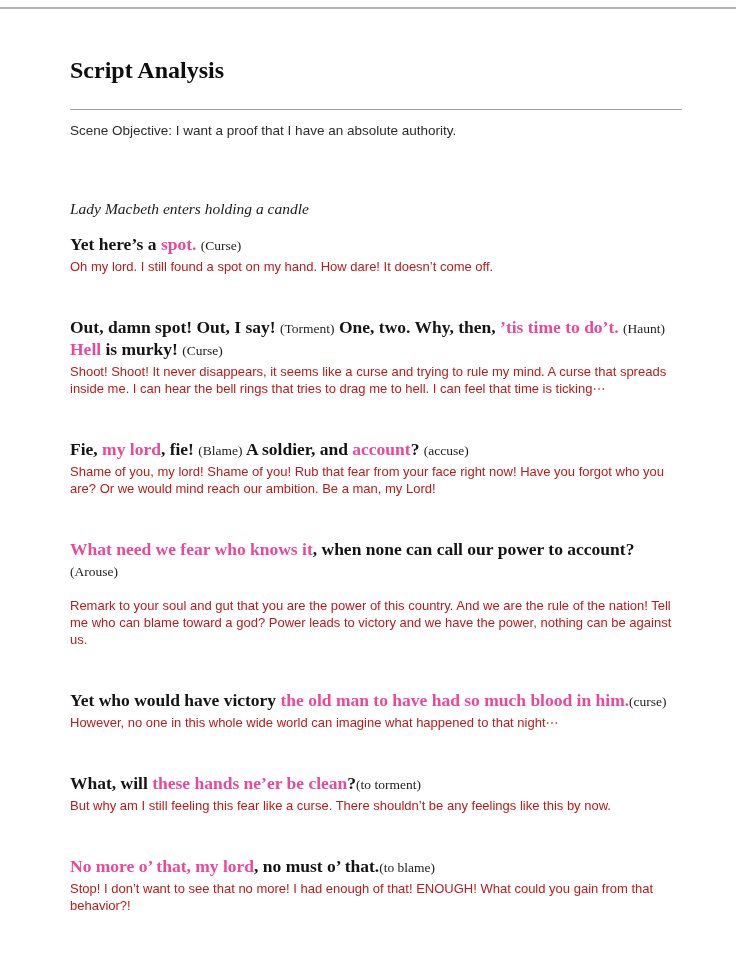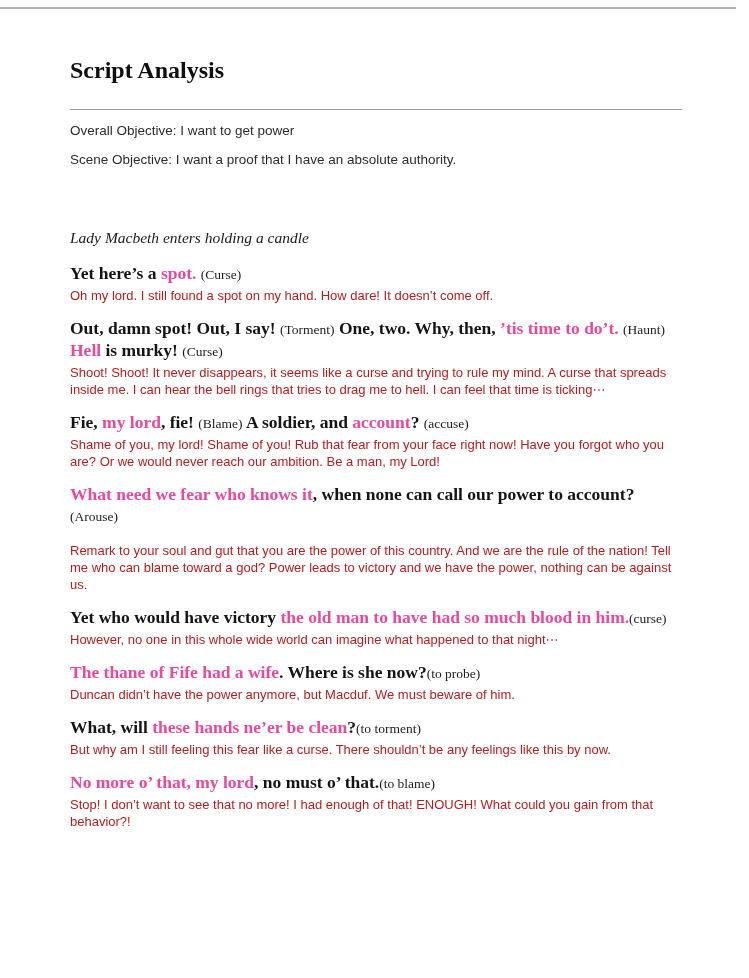--- a/index.html
+++ b/index.html
@@ -49,21 +49,21 @@
     line-height: 17px;
   }
   .stage {
     font-family: "Liberation Serif", serif;
     font-style: italic;
     font-size: 15.5px;
     color: #1a1a1a;
     margin: 61px 0 0 0;
     line-height: 18px;
   }
-  .block { margin-top: 14px; }
+  .block { margin-top: 42px; }
   .block:first-child { margin-top: 16px; }
   .section-heading {
     font-family: "Liberation Serif", serif;
     font-size: 17.5px;
     font-weight: 700;
     line-height: 21px;
     margin: 0;
     color: #141414;
   }
   .run-strong { color: #141414; }
@@ -82,53 +82,48 @@
   .analysis.gapped { margin-top: 15px; }
 </style>
 </head>
 <body>
 
 <div class="top-strip"></div>
 
 <main class="doc">
   <h2 class="doc-subtitle">Script Analysis</h2>
   <hr class="rule">
-  <p class="objective">Overall Objective: I want to get power</p>
   <p class="objective">Scene Objective: I want a proof that I have an absolute authority.</p>
   <p class="stage">Lady Macbeth enters holding a candle</p>
   <div id="sections">
   <section class="block">
     <h3 class="section-heading"><span class="run-strong">Yet here’s a </span><span class="run-red">spot.</span><span class="run-strong"> </span><span class="run-note">(Curse)</span></h3>
     <p class="analysis">Oh my lord. I still found a spot on my hand. How dare! It doesn’t come off.</p>
   </section>
 
   <section class="block">
     <h3 class="section-heading"><span class="run-strong">Out, damn spot! Out, I say! </span><span class="run-note">(Torment)</span><span class="run-strong"> One, two. Why, then, </span><span class="run-red">’tis time to do’t.</span><span class="run-strong"> </span><span class="run-note">(Haunt)</span><br><span class="run-red">Hell</span><span class="run-strong"> is murky! </span><span class="run-note">(Curse)</span></h3>
     <p class="analysis">Shoot! Shoot! It never disappears, it seems like a curse and trying to rule my mind. A curse that spreads inside me. I can hear the bell rings that tries to drag me to hell. I can feel that time is ticking⋯</p>
   </section>
 
   <section class="block">
     <h3 class="section-heading"><span class="run-strong">Fie, </span><span class="run-red">my lord</span><span class="run-strong">, fie! </span><span class="run-note">(Blame)</span><span class="run-strong"> A soldier, and </span><span class="run-red">account</span><span class="run-strong">? </span><span class="run-note">(accuse)</span></h3>
-    <p class="analysis">Shame of you, my lord! Shame of you! Rub that fear from your face right now! Have you forgot who you are? Or we would never reach our ambition. Be a man, my Lord!</p>
+    <p class="analysis">Shame of you, my lord! Shame of you! Rub that fear from your face right now! Have you forgot who you are? Or we would mind reach our ambition. Be a man, my Lord!</p>
   </section>
 
   <section class="block">
     <h3 class="section-heading"><span class="run-red">What need we fear who knows it</span><span class="run-strong">, when none can call our power to account?</span><br><span class="run-note">(Arouse)</span></h3>
     <p class="analysis gapped">Remark to your soul and gut that you are the power of this country. And we are the rule of the nation! Tell me who can blame toward a god? Power leads to victory and we have the power, nothing can be against us.</p>
   </section>
 
   <section class="block">
     <h3 class="section-heading"><span class="run-strong">Yet who would have victory </span><span class="run-red">the old man to have had so much blood in him.</span><span class="run-note">(curse)</span></h3>
     <p class="analysis">However, no one in this whole wide world can imagine what happened to that night⋯</p>
   </section>
 
-  <section class="block">
-    <h3 class="section-heading"><span class="run-red">The thane of Fife had a wife</span><span class="run-strong">. Where is she now?</span><span class="run-note">(to probe)</span></h3>
-    <p class="analysis">Duncan didn’t have the power anymore, but Macduf. We must beware of him.</p>
-  </section>
 
   <section class="block">
     <h3 class="section-heading"><span class="run-strong">What, will </span><span class="run-red">these hands ne’er be clean</span><span class="run-strong">?</span><span class="run-note">(to torment)</span></h3>
     <p class="analysis">But why am I still feeling this fear like a curse. There shouldn’t be any feelings like this by now.</p>
   </section>
 
   <section class="block">
     <h3 class="section-heading"><span class="run-red">No more o’ that, my lord</span><span class="run-strong">, no must o’ that.</span><span class="run-note">(to blame)</span></h3>
     <p class="analysis">Stop! I don’t want to see that no more! I had enough of that! ENOUGH! What could you gain from that behavior?!</p>
   </section>

